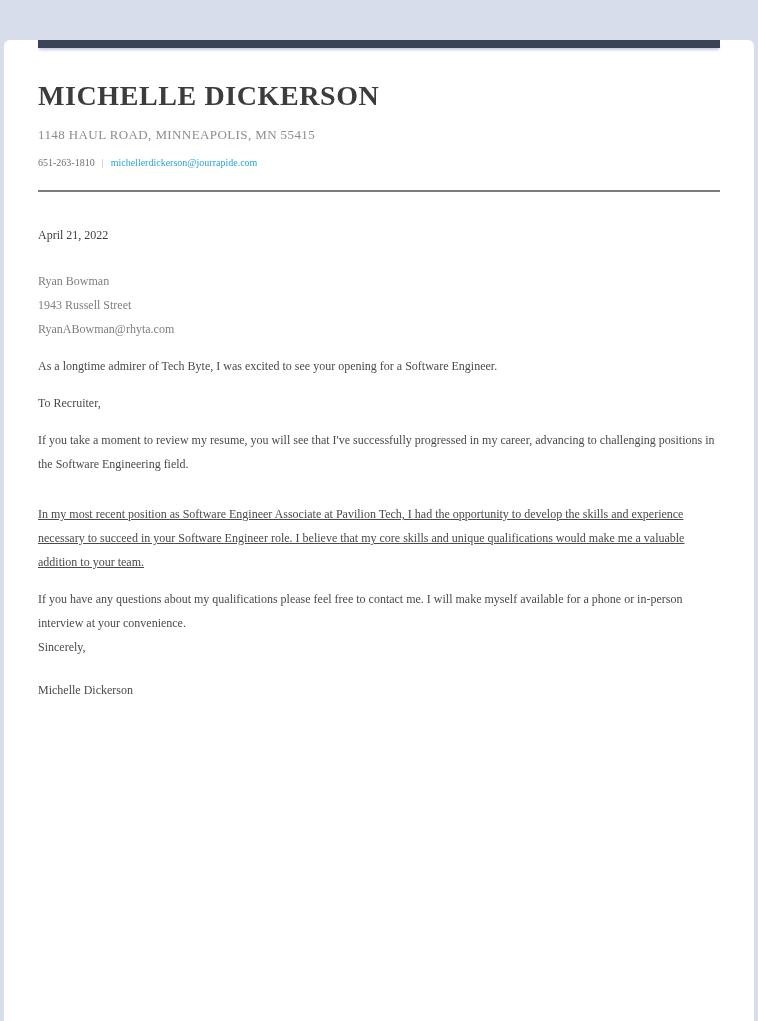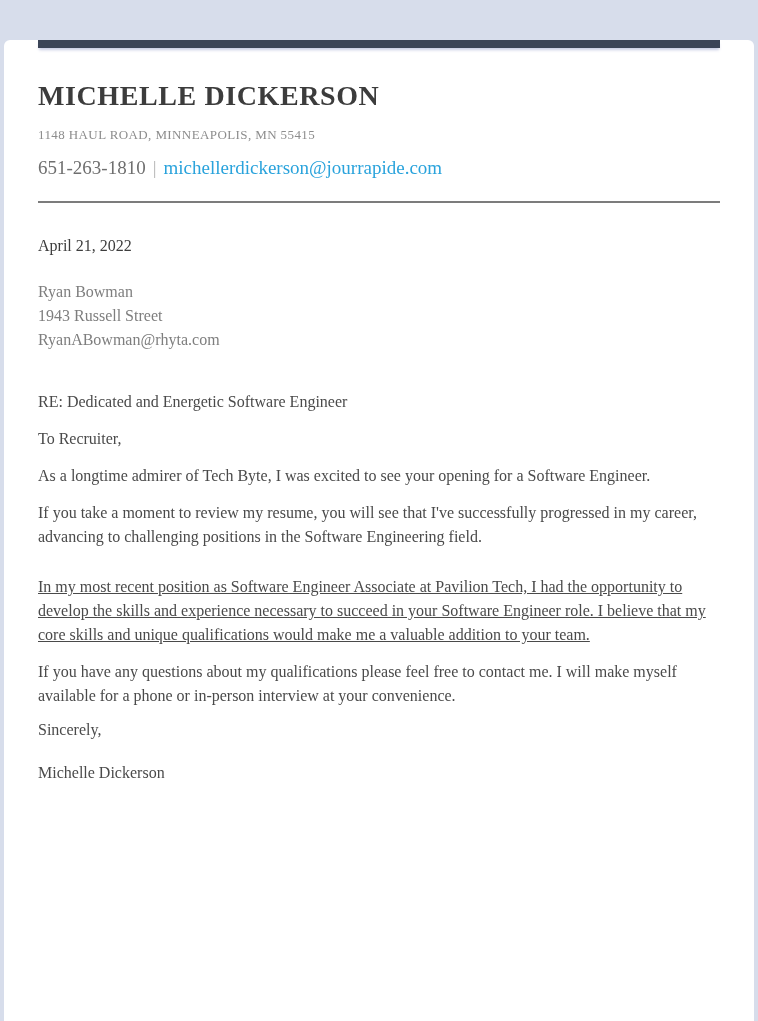--- a/index.html
+++ b/index.html
@@ -32,56 +32,56 @@
     color: #3c3c3c;
   }
   .address {
     margin-top: 15px;
     font-size: 13px;
     letter-spacing: 0.4px;
     color: #8d8d8d;
   }
   .contact {
     margin-top: 14px;
-    font-size: 19px;
+    font-size: 10px;
     color: #6f6f6f;
   }
   .contact .sep {
     color: #b5b5b5;
     margin: 0 7px;
   }
   .contact .email {
     color: #2aa3dc;
     text-decoration: none;
     cursor: pointer;
   }
   hr.divider {
     margin: 22px 0 0 0;
     border: none;
     border-top: 2px solid #7c7c7c;
   }
   main {
-    font-size: 16px;
+    font-size: 12px;
     line-height: 24px;
     color: #4a4a4a;
   }
   main p { margin: 13px 0 0 0; }
   .date {
     margin-top: 31px;
     color: #3d3d3d;
   }
   .recipient {
     margin-top: 22px;
     color: #7e7e7e;
     line-height: 24px;
   }
   .subject { margin-top: 38px; }
   .para-3 { margin-top: 26px; text-decoration: underline; }
   .para-4 { }
-  .closing { margin-top: 10px; }
+  .closing { margin-top: 0; }
   .signature { margin-top: 19px; }
 </style>
 </head>
 <body>
 
 <div class="page">
 
   <div class="accent-bar"></div>
 
   <header>
@@ -96,25 +96,24 @@
   <main>
 
     <p class="date">April 21, 2022</p>
 
     <div class="recipient">
       <div>Ryan Bowman</div>
       <div>1943 Russell Street</div>
       <div>RyanABowman@rhyta.com</div>
     </div>
 
-    <p class="subject">RE: Dedicated and Energetic Software Engineer</p>
+
+    <p>As a longtime admirer of Tech Byte, I was excited to see your opening for a Software Engineer.</p>
 
     <p>To Recruiter,</p>
-
-    <p>As a longtime admirer of Tech Byte, I was excited to see your opening for a Software Engineer.</p>
 
     <p>If you take a moment to review my resume, you will see that I've successfully progressed in my career, advancing to challenging positions in the Software Engineering field.</p>
 
     <p class="para-3">In my most recent position as Software Engineer Associate at Pavilion Tech, I had the opportunity to develop the skills and experience necessary to succeed in your Software Engineer role. I believe that my core skills and unique qualifications would make me a valuable addition to your team.</p>
 
     <p class="para-4">If you have any questions about my qualifications please feel free to contact me. I will make myself available for a phone or in-person interview at your convenience.</p>
 
     <p class="closing">Sincerely,</p>
 
     <p class="signature">Michelle Dickerson</p>

